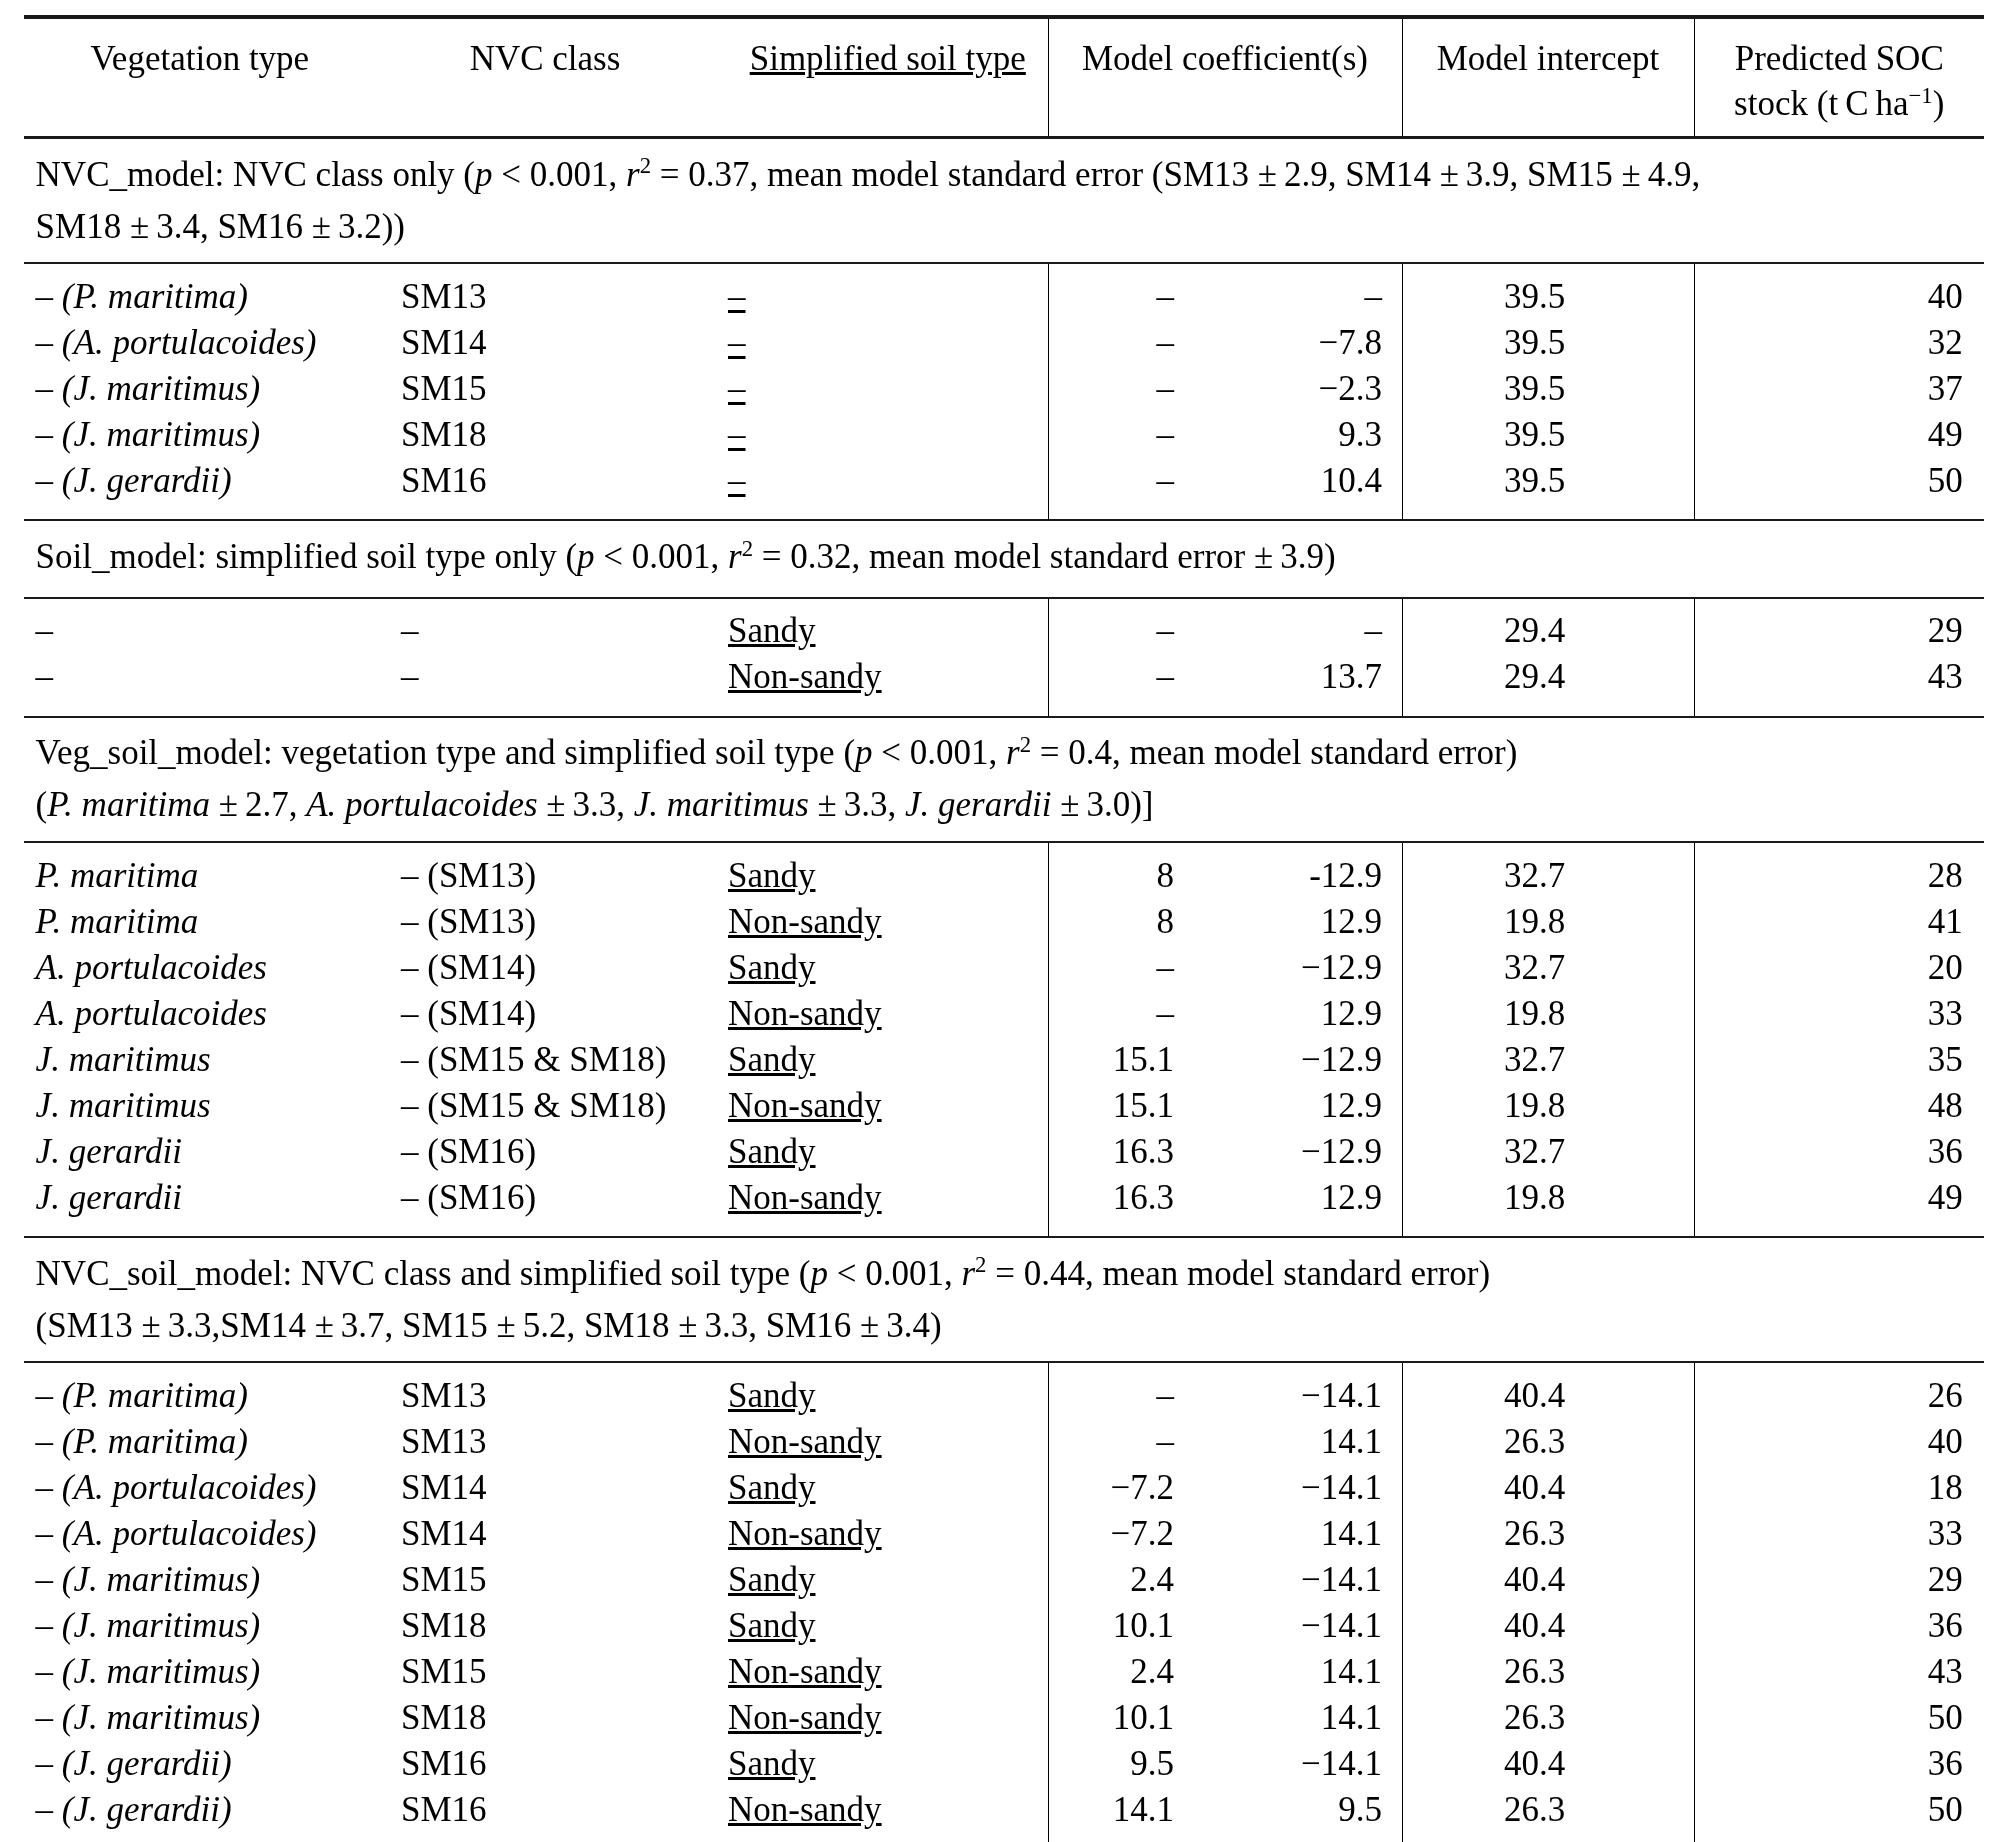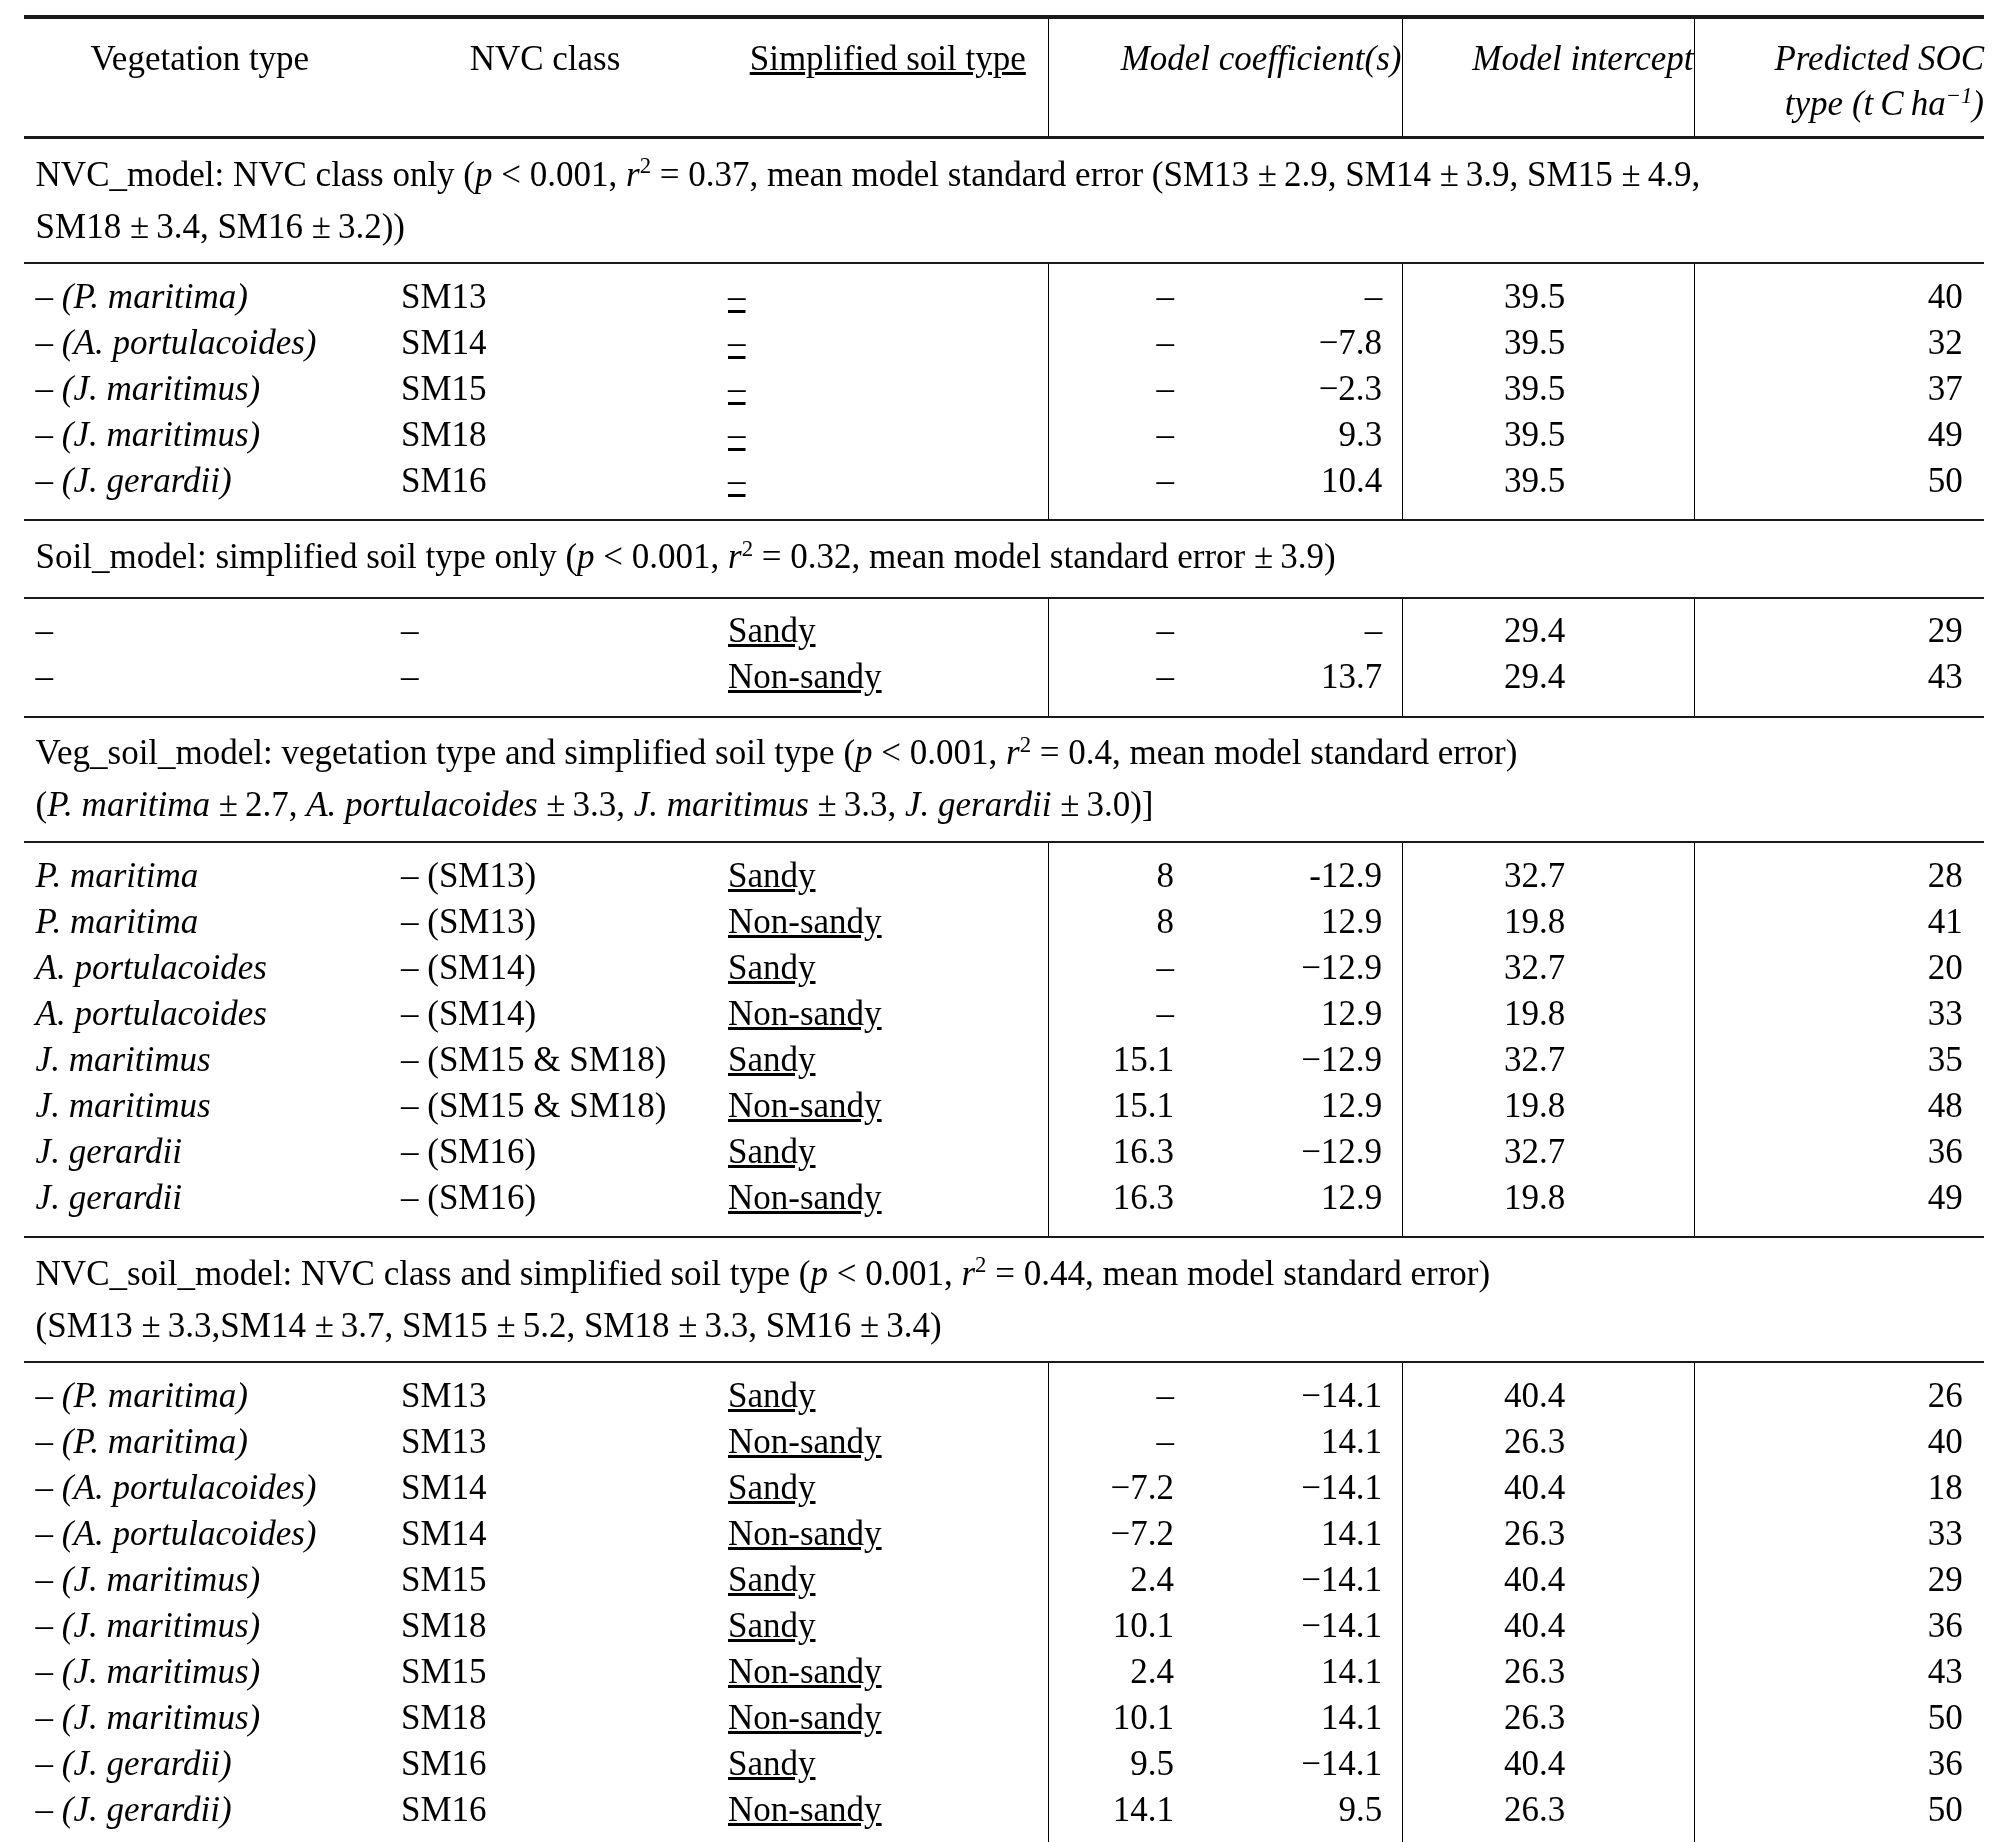--- a/index.html
+++ b/index.html
@@ -18,21 +18,21 @@
   thead { border-top: 4.9px solid #1a1a1a; border-bottom: 3.9px solid #1a1a1a; }
   tbody.titleblock { border-bottom: 2.9px solid #1a1a1a; }
   tbody.datablock  { border-bottom: 2.9px solid #1a1a1a; }
   tbody.last { border-bottom: 4.9px solid #1a1a1a; }
   th, td { padding: 0; font-weight: normal; vertical-align: top; }
 
   thead th {
     line-height: 45px; height: 121px; box-sizing: border-box;
     padding-top: 17.5px; text-align: center;
   }
-  th.hc { text-align: right; font-style: italic; }
+  th.hc { text-align: center; }
   .vb { border-right: 1.9px solid #000000; }
 
   td { line-height: 46px; white-space: nowrap; overflow: hidden; }
   .c1 { padding-left: 11.6px; }
   .c2 { padding-left: 37px; }
   .c3 { padding-left: 39px; text-decoration: underline; }
   .c4 { text-align: right; padding-right: 44px; }
   .c5 { text-align: right; padding-right: 19.4px; }
   .c6 { text-align: center; padding-right: 27px; }
   .c7 { text-align: right; padding-right: 21.3px; padding-left: 28px; }
@@ -60,21 +60,21 @@
         <col style="width:290px">
   </colgroup>
 
   <thead>
     <tr>
       <th class="c1">Vegetation type</th>
       <th class="c2">NVC class</th>
       <th class="c3 vb">Simplified soil type</th>
       <th class="hc vb" colspan="2">Model coefficient(s)</th>
       <th class="hc vb">Model intercept</th>
-      <th class="hc"><span>Predicted SOC</span><br><span><span>type (t C ha</span><span class="sup">−1</span><span>)</span></span></th>
+      <th class="hc"><span>Predicted SOC</span><br><span><span>stock (t C ha</span><span class="sup">−1</span><span>)</span></span></th>
     </tr>
   </thead>
 
   <tbody class="titleblock">
     <tr>
       <td class="title" colspan="7">
         <div><span>NVC_model: NVC class only (</span><i>p</i><span> &lt; 0.001, </span><i>r</i><span class="sup">2</span><span> = 0.37, mean model standard error (SM13 ± 2.9, SM14 ± 3.9, SM15 ± 4.9,</span></div>
         <div><span>SM18 ± 3.4, SM16 ± 3.2))</span></div>
       </td>
     </tr>

